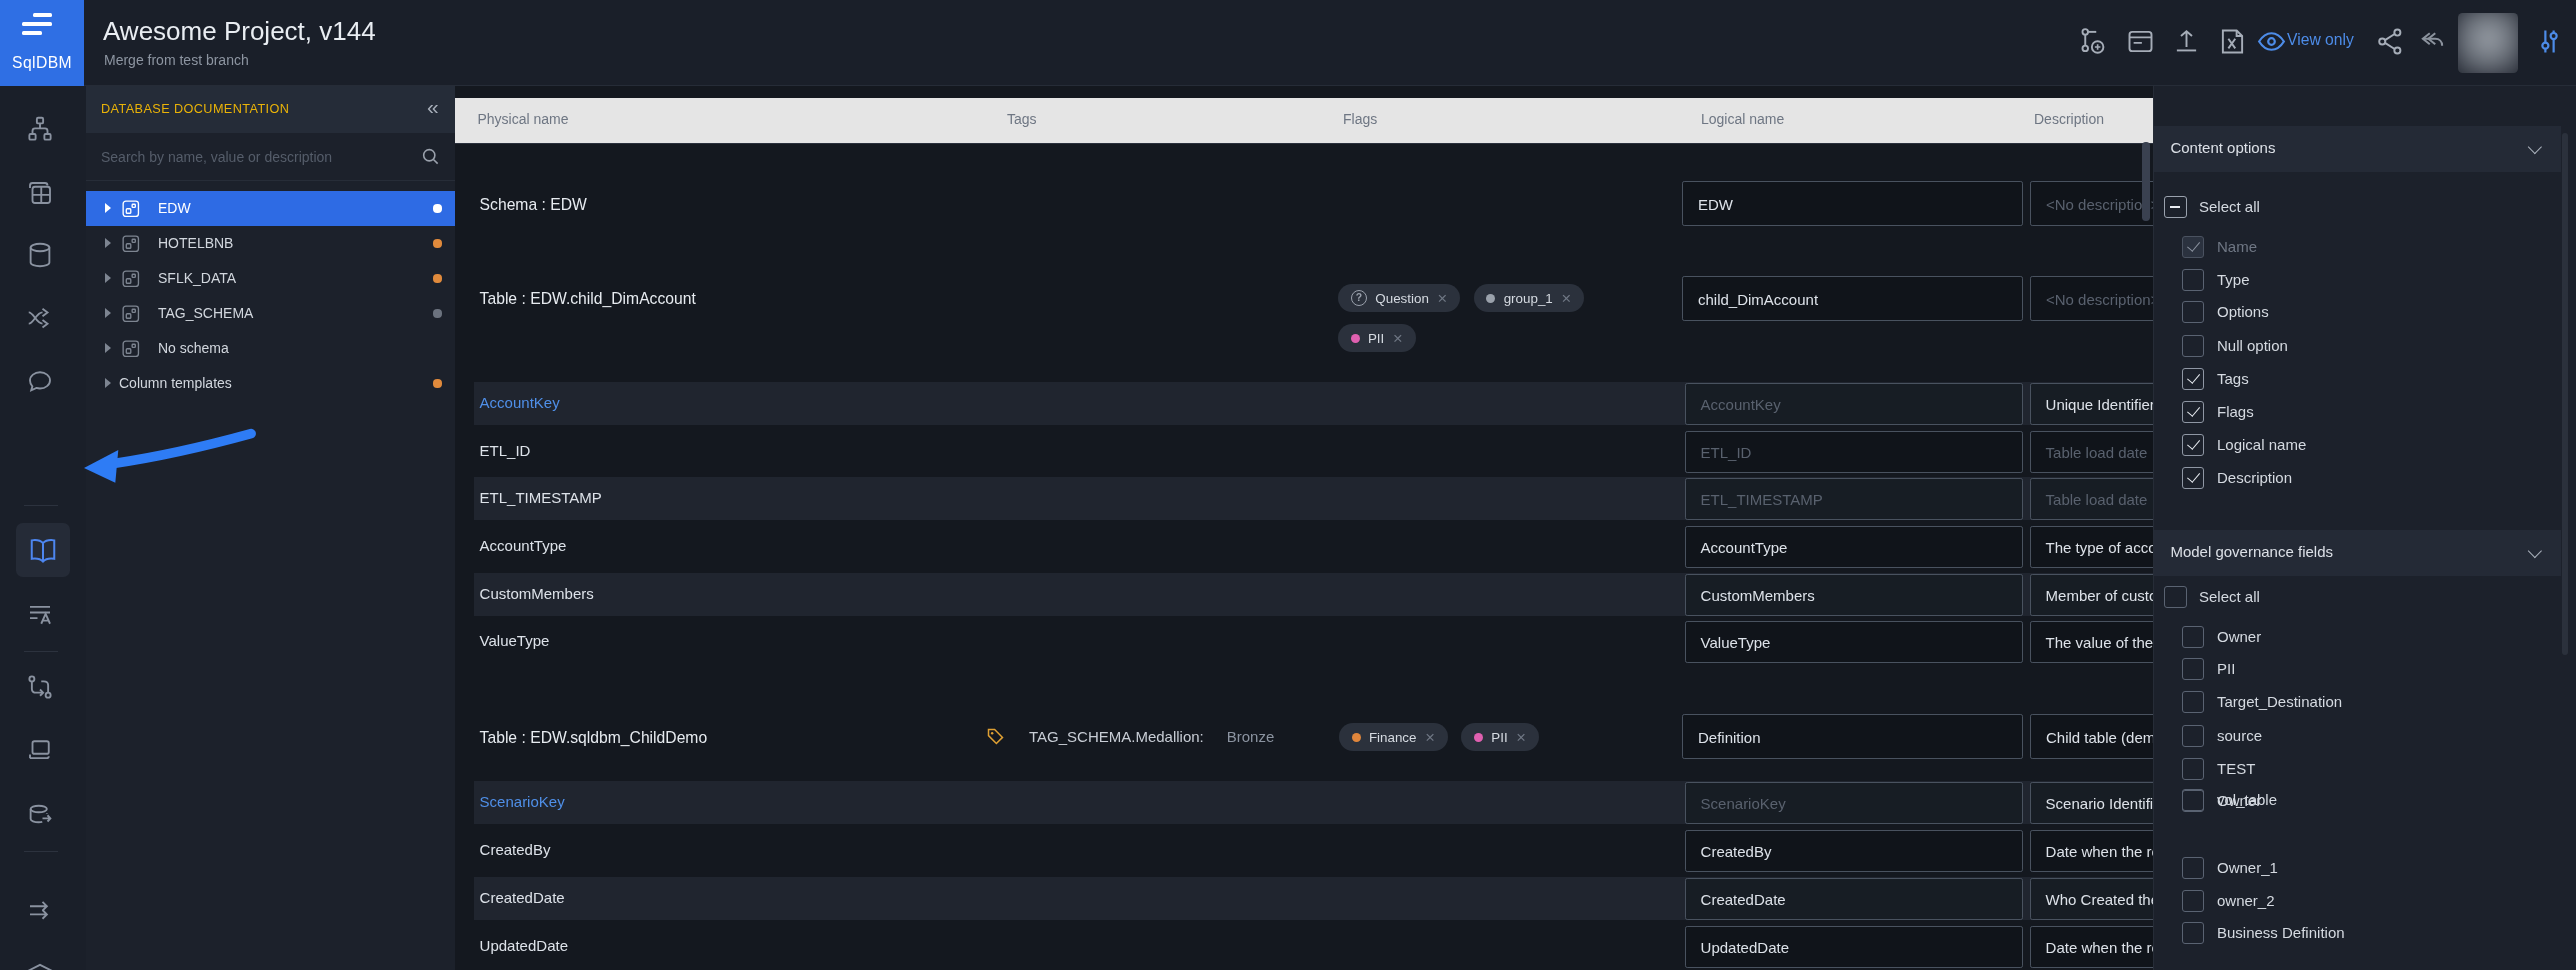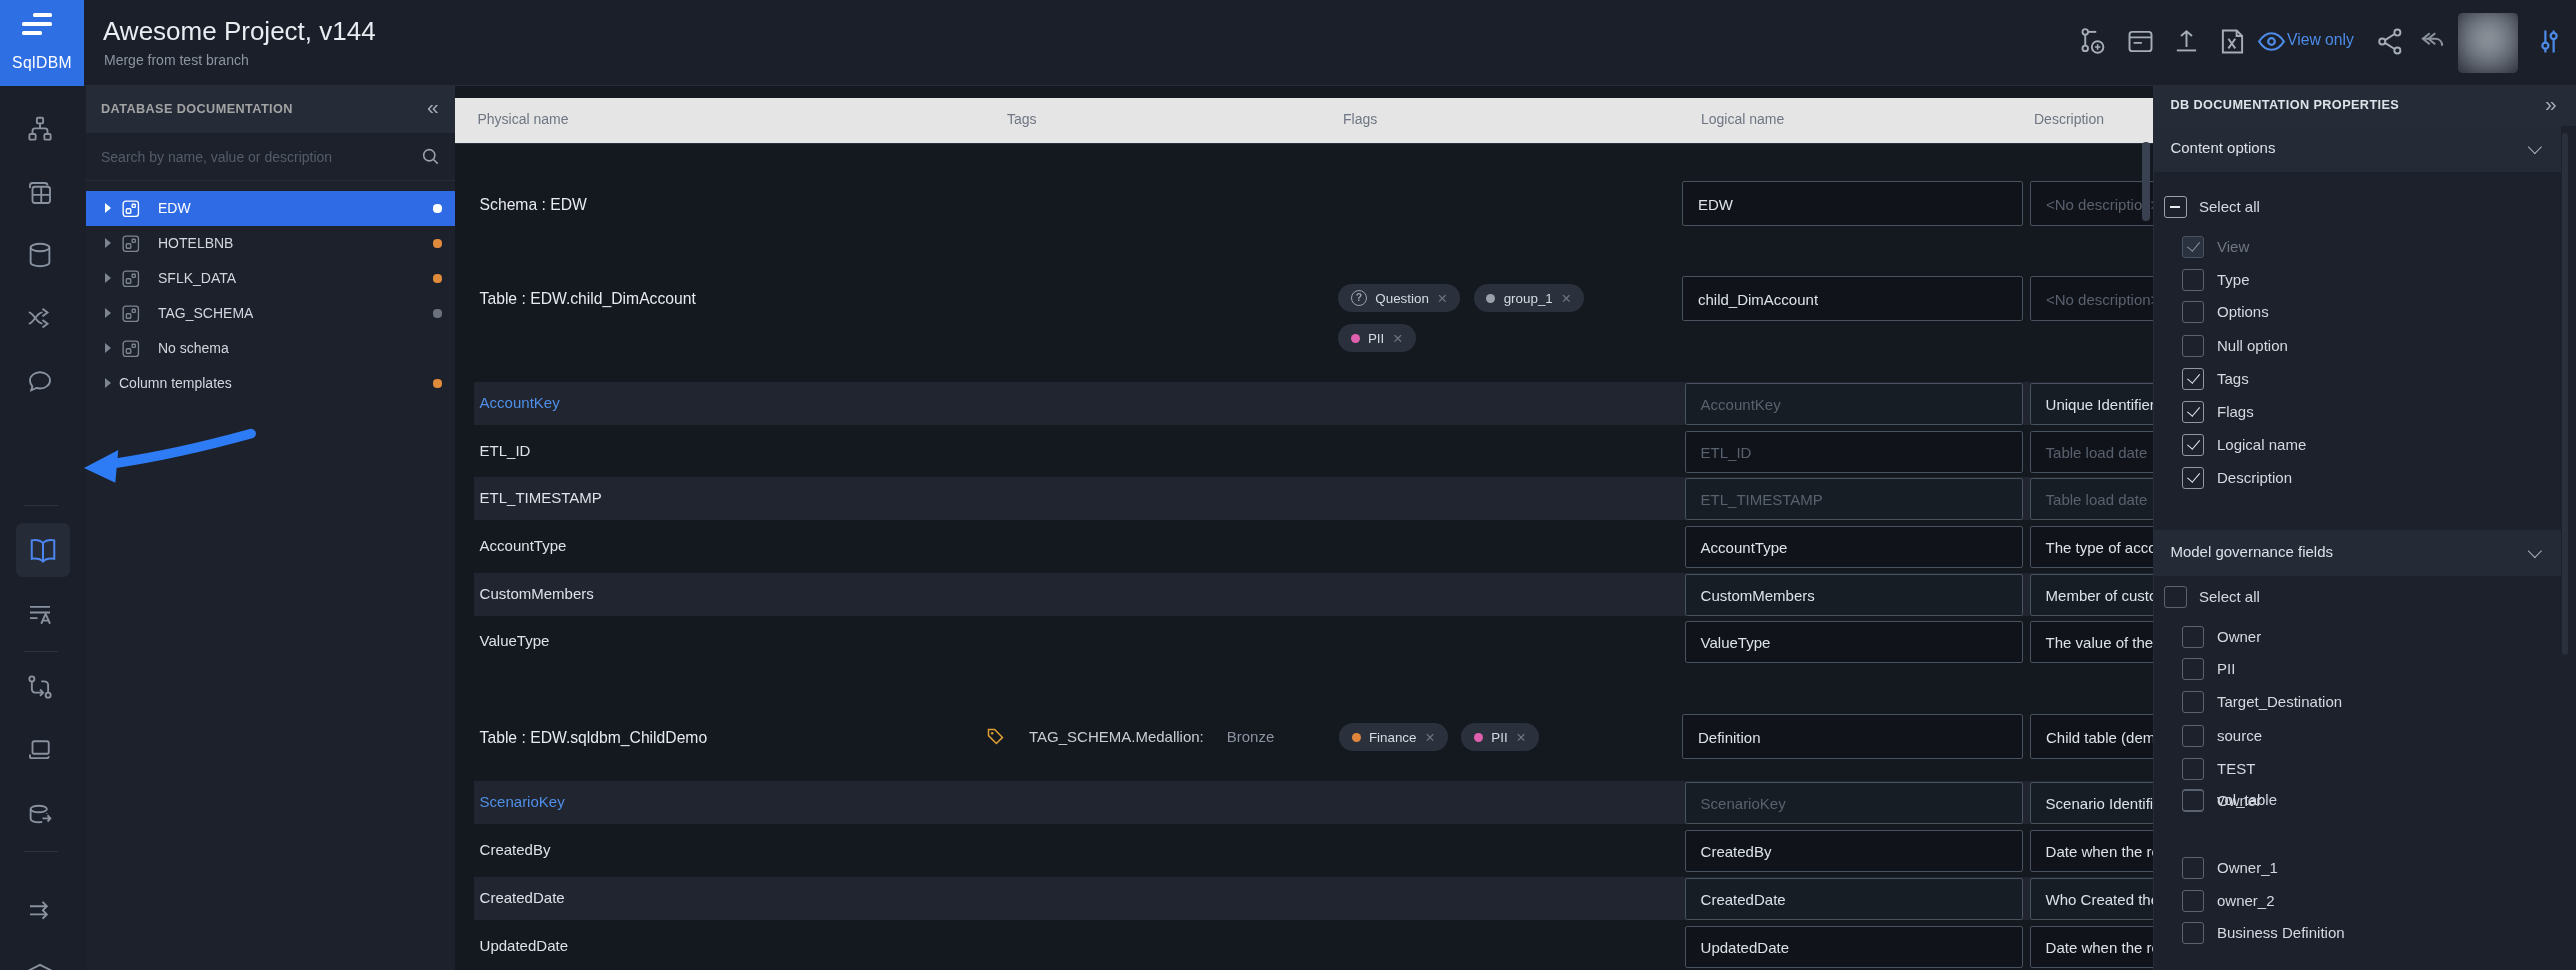--- a/index.html
+++ b/index.html
@@ -24,21 +24,21 @@
 
 .rail{position:absolute;left:0;top:86px;width:86px;height:885px;background:#1a1f29}
 .rail-icon{position:absolute;left:25px;width:30px;height:30px}
 .rail-icon svg{width:30px;height:30px}
 .rail-div{position:absolute;left:24px;width:34px;height:0.7px;background:#2c323e}
 .book-box{position:absolute;left:15.7px;top:437px;width:54px;height:54px;background:#252b37;border-radius:6.7px}
 .book-box svg{position:absolute;left:12px;top:12px;width:30px;height:30px}
 
 .lpanel{position:absolute;left:86px;top:86px;width:370px;height:885px;background:#1c212b;border-right:0.7px solid #262c37}
 .lp-head{position:absolute;left:0;top:0;width:100%;height:47px;background:#252c38}
-.lp-head-title{position:absolute;left:15px;top:15.7px;font-size:12.7px;font-weight:700;letter-spacing:0.4px;color:#a3a3a3}
+.lp-head-title{position:absolute;left:15px;top:15.7px;font-size:12.7px;font-weight:400;letter-spacing:0.4px;color:#eab308}
 .collapse-ic{position:absolute;right:16.4px;top:9px;font-size:21px;color:#a7aeb9}
 .search-row{position:absolute;left:0;top:47px;width:100%;height:48px;border-bottom:0.7px solid #272d38}
 .search-ph{position:absolute;left:15px;top:15.7px;font-size:14px;color:#555d6a}
 .search-ic{position:absolute;right:13.4px;top:12px;width:22.4px;height:22.4px}
 .tree{position:absolute;left:0;top:105px;width:100%}
 .tree-row{position:absolute;left:0;width:100%;height:35px}
 .tree-row[data-selected="true"]{background:#2e6be4}
 .caret{position:absolute;left:19.4px;top:12px;width:0;height:0;border-left:6.7px solid #7d8591;border-top:5.2px solid transparent;border-bottom:5.2px solid transparent}
 .tree-row[data-selected="true"] .caret{border-left-color:#fff}
 .tree-ic{position:absolute;left:34px;top:6.7px;width:21.6px;height:21.6px}
@@ -491,36 +491,32 @@
         </div>
       <div class="inbox" style="left:1556px;width:209px" data-filled="true">
           <span class="intext">Date when the record</span>
         </div>
     </div>
 
     <div class="mscroll"></div>
   </div>
 
   <div class="rpanel">
-    <div class="rp-head">
-      <span class="rp-head-title">DB DOCUMENTATION PROPERTIES</span>
-      <span class="expand-ic">»</span>
-    </div>
     <div class="rp-section" style="top:40px">
       <span class="rp-sec-title">Content options</span>
       <span class="chev"></span>
     </div>
 
     <div class="cbrow" style="top:107px" data-state="indeterminate">
       <span class="cb"></span>
       <span class="cblabel">Select all</span>
     </div>
     <div class="cbrow indent" style="top:147px" data-state="checked-dim">
       <span class="cb"></span>
-      <span class="cblabel">View</span>
+      <span class="cblabel">Name</span>
     </div>
     <div class="cbrow indent" style="top:180px" data-state="unchecked">
       <span class="cb"></span>
       <span class="cblabel">Type</span>
     </div>
     <div class="cbrow indent" style="top:212px" data-state="unchecked">
       <span class="cb"></span>
       <span class="cblabel">Options</span>
     </div>
     <div class="cbrow indent" style="top:246px" data-state="unchecked">

